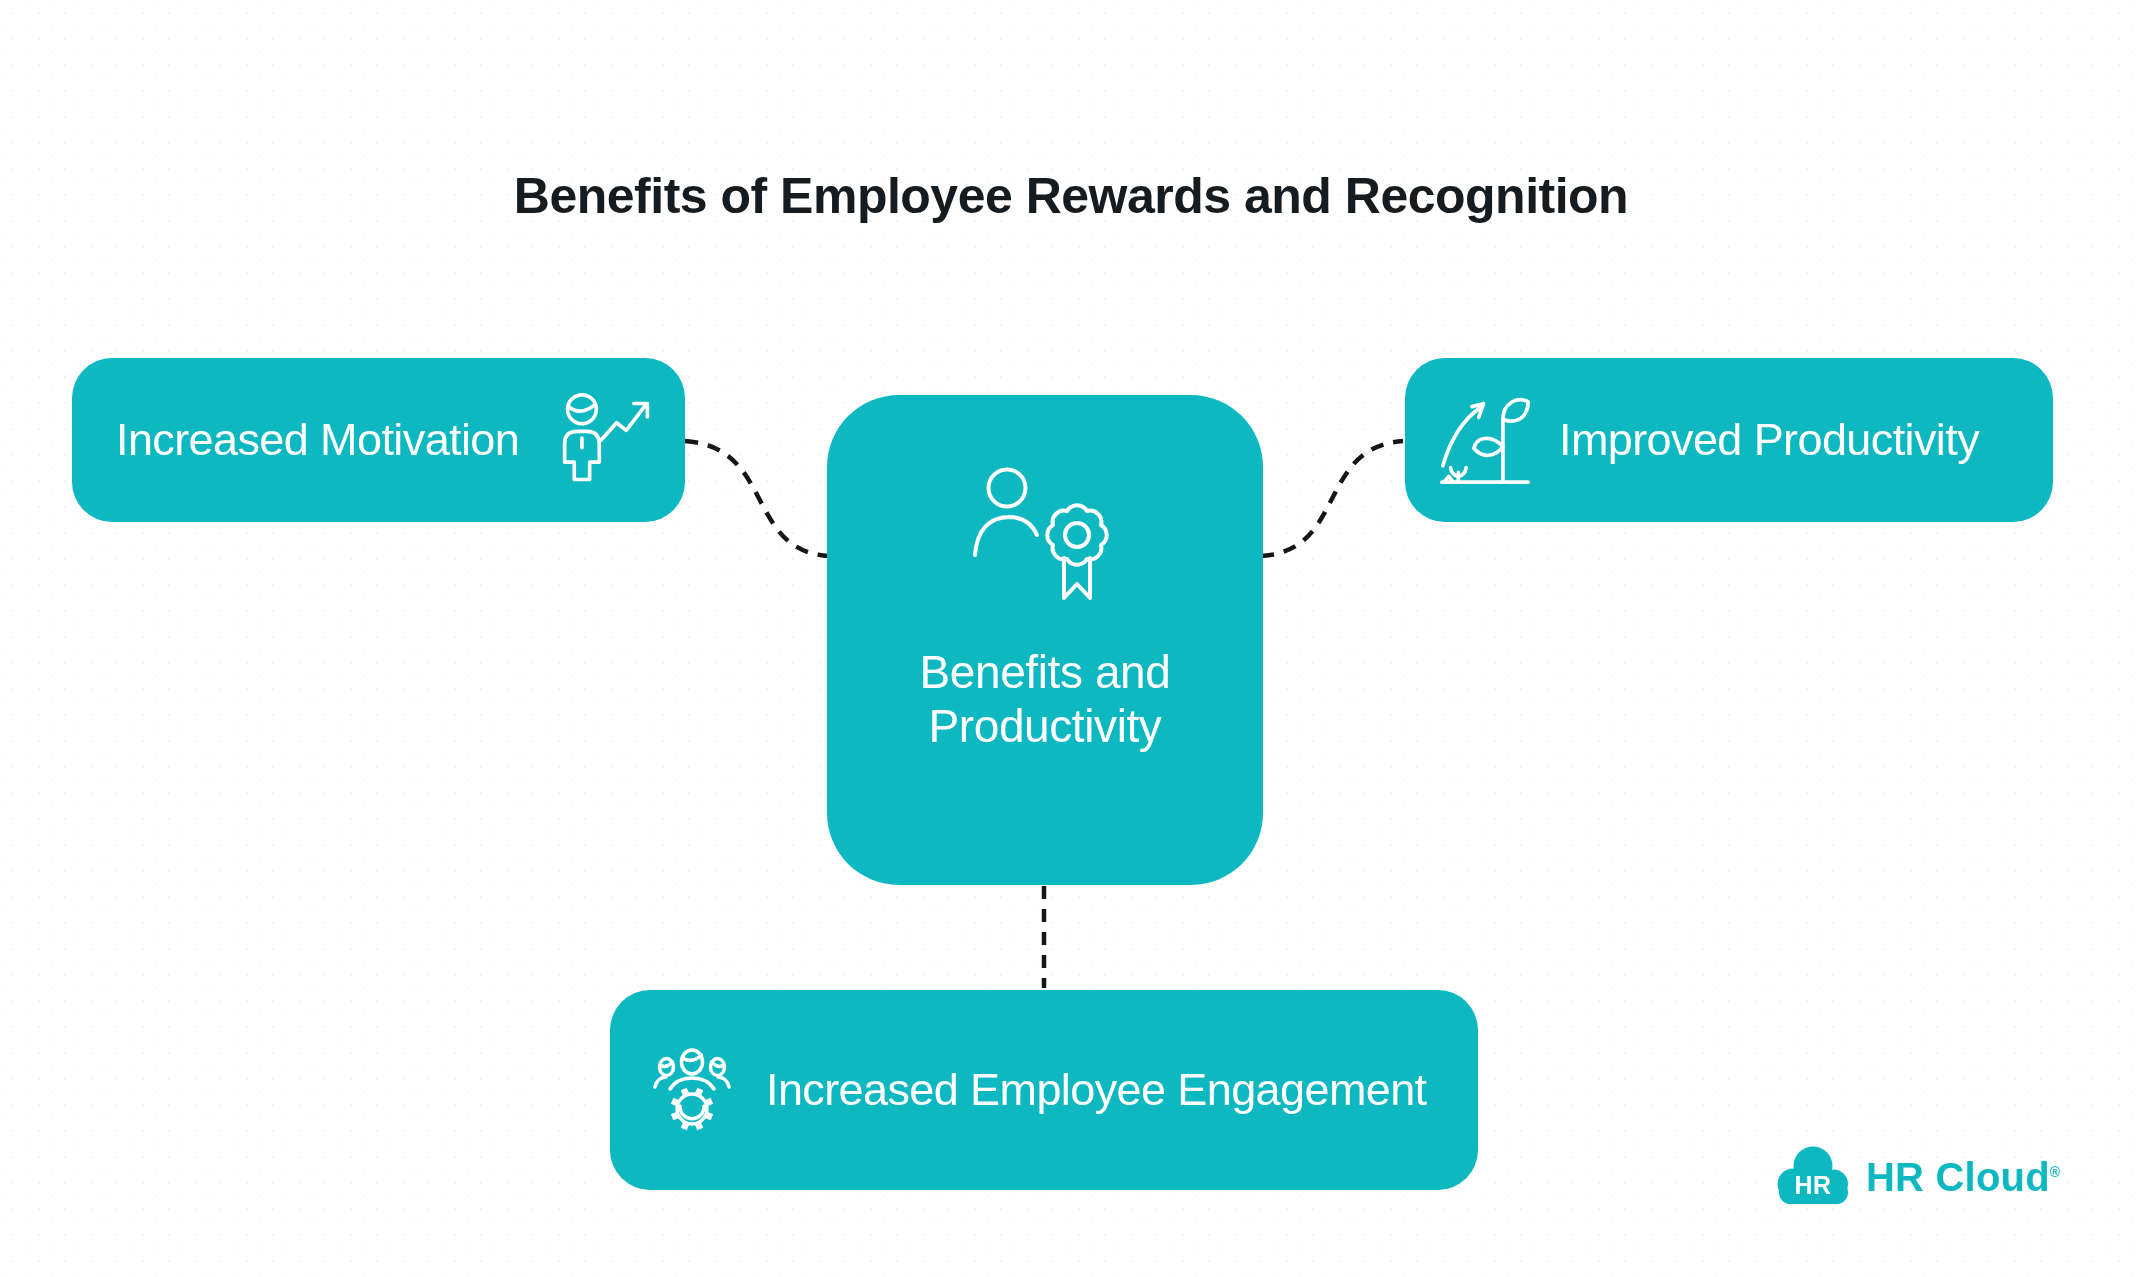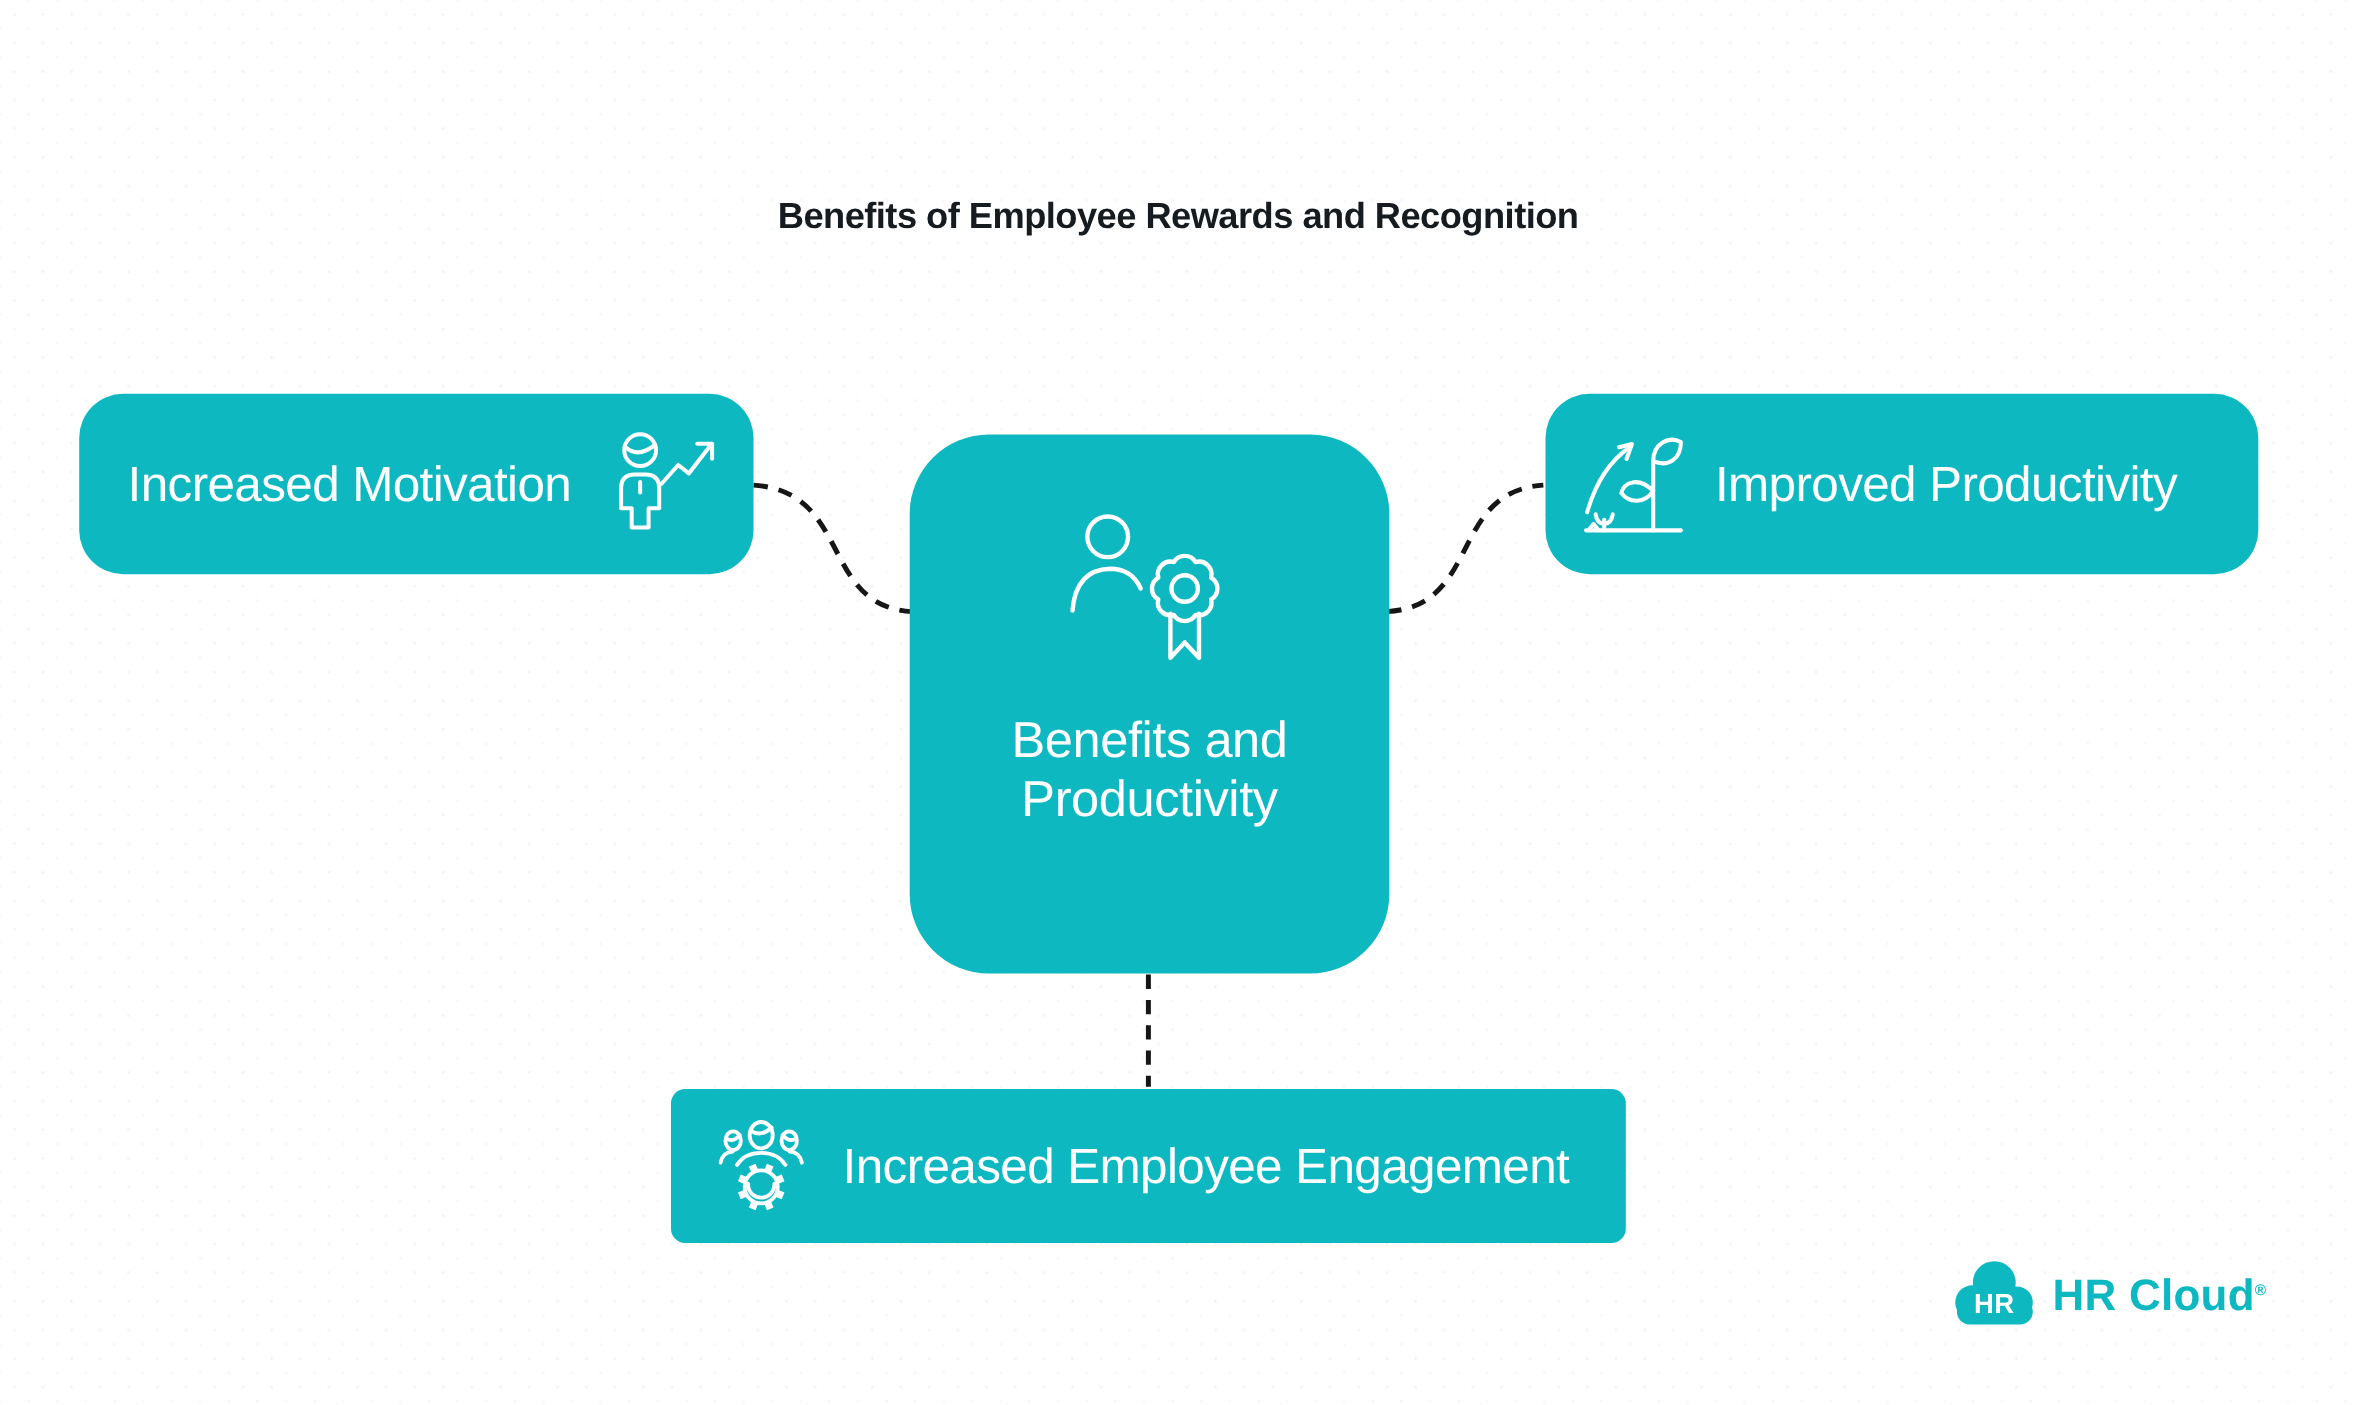--- a/index.html
+++ b/index.html
@@ -18,21 +18,21 @@
     background-size: 26px 26px, 26px 26px;
     background-position: 0 0, 13px 13px;
   }
 
   .title {
     position: absolute;
     top: 168px;
     left: 0;
     width: 100%;
     text-align: center;
-    font-size: 33px;
+    font-size: 50px;
     line-height: 56px;
     font-weight: 700;
     letter-spacing: -0.5px;
     color: #161b20;
   }
 
   .connector-layer {
     position: absolute;
     inset: 0;
     width: 2142px;
@@ -69,24 +69,23 @@
     gap: 34px;
   }
   .node-productivity {
     left: 1405px; top: 358px;
     width: 648px; height: 164px;
     padding: 0 30px 0 34px;
     gap: 28px;
   }
   .node-engagement {
     left: 610px; top: 990px;
-    width: 868px; height: 140px;
+    width: 868px; height: 200px;
     padding: 0 30px 0 42px;
     gap: 34px;
-    border-radius: 13px;
   }
 
   .node-center {
     left: 827px; top: 395px;
     width: 436px; height: 490px;
     border-radius: 72px;
     flex-direction: column;
     justify-content: flex-start;
     align-items: center;
     padding-top: 62px;

